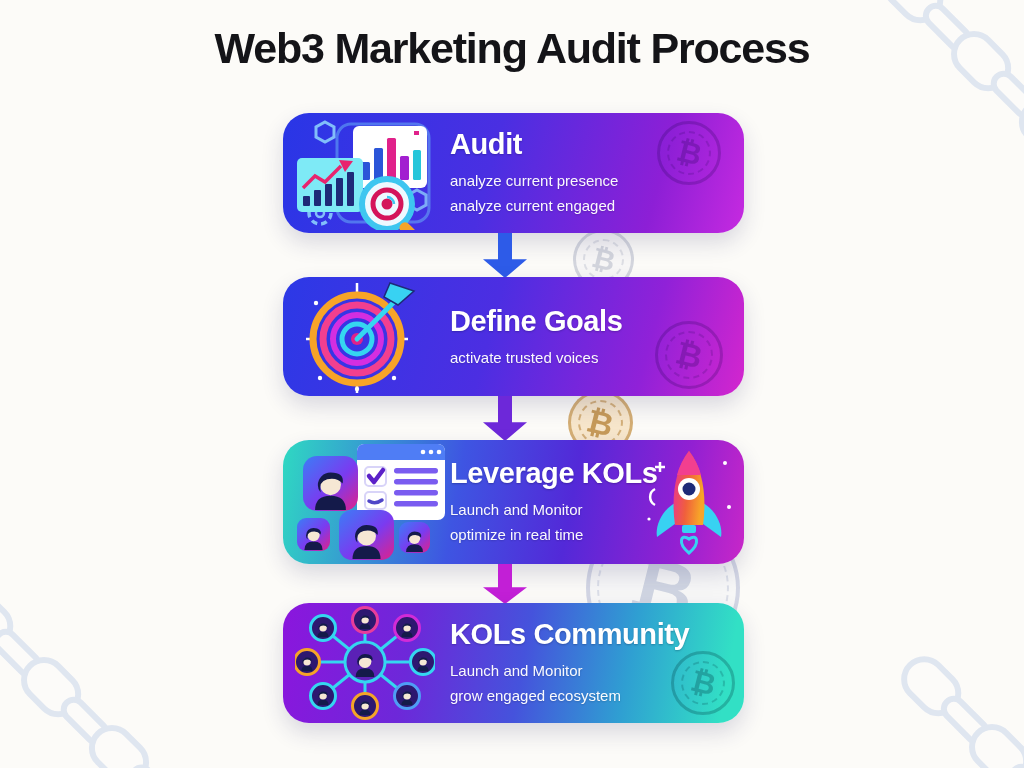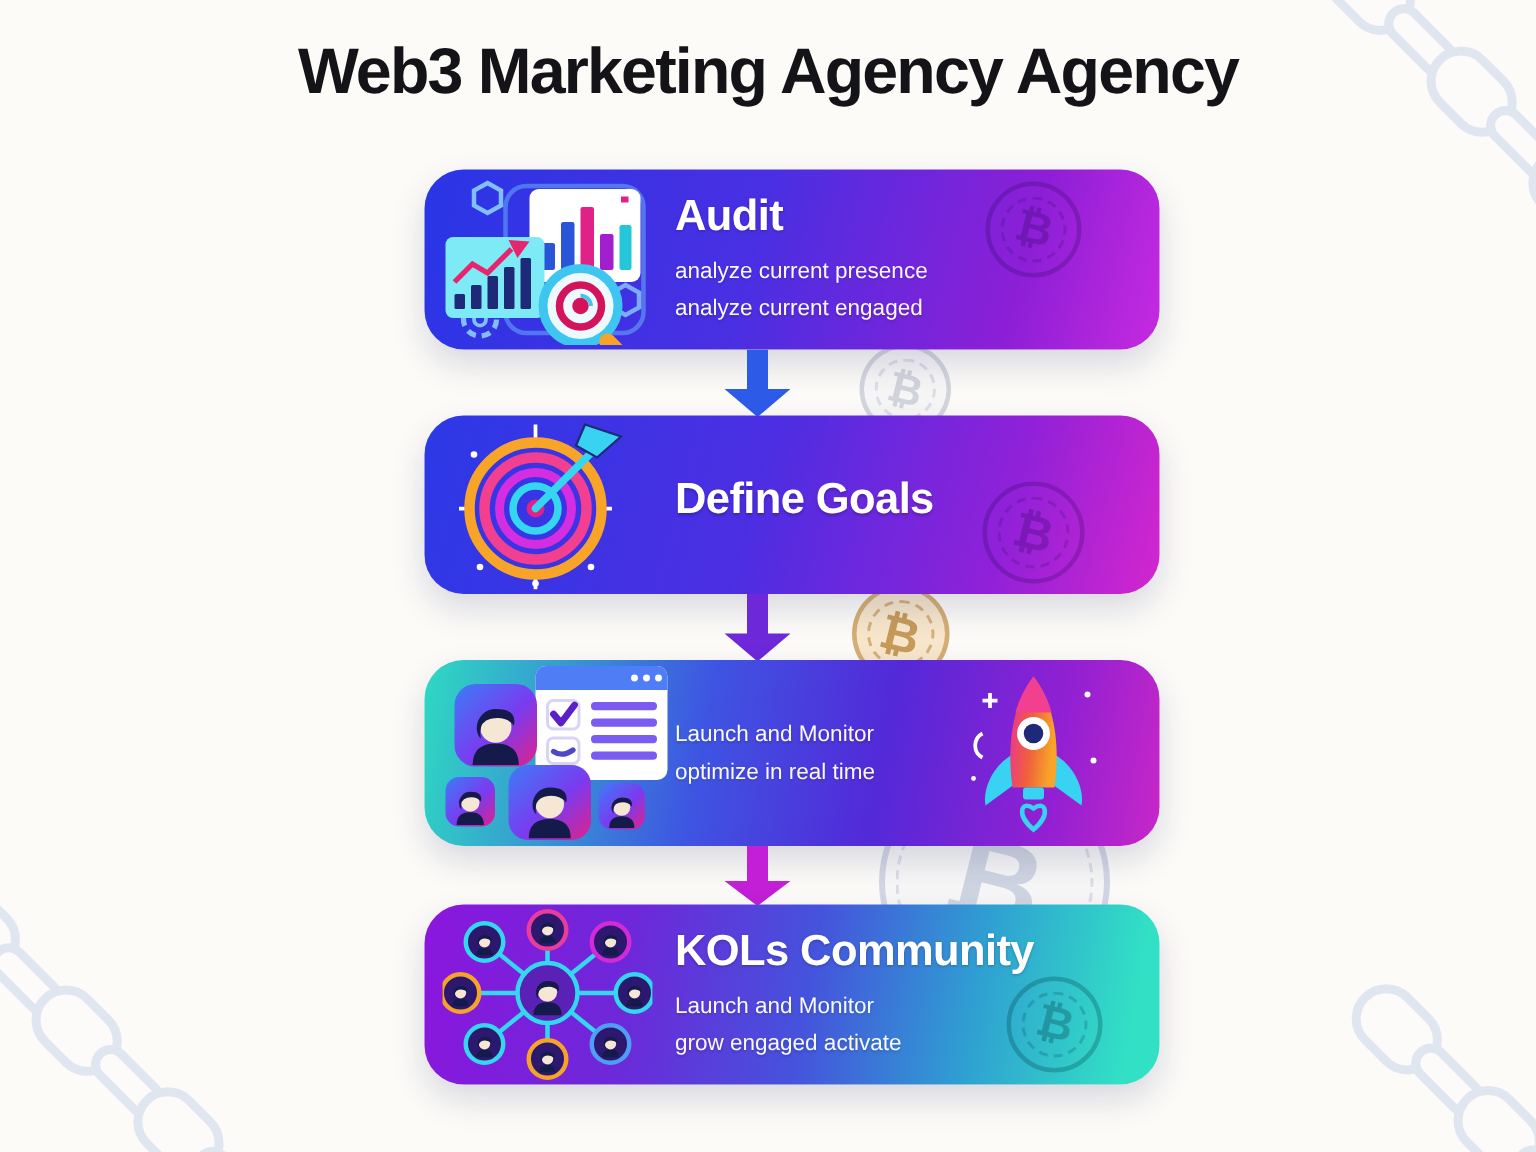--- a/index.html
+++ b/index.html
@@ -11,21 +11,20 @@
   .chains{position:absolute;inset:0;width:100%;height:100%;opacity:.8;}
   .page-title{
     position:absolute; top:24px; left:0; width:100%; margin:0;
     text-align:center; font-size:43px; font-weight:bold; color:#141418;
     letter-spacing:-1.2px;
   }
   .card{
     position:absolute; left:283px; width:461px; height:120px;
     border-radius:26px; overflow:hidden;
     box-shadow:0 10px 22px rgba(40,40,100,.16);
-    padding-left:29px;
   }
   .card-1{top:113px;}
   .card-2{top:277px; height:119px;}
   .card-3{top:440px; height:124px;}
   .card-4{top:603px;}
   .card-icon{position:absolute; left:12px; top:50%; transform:translateY(-50%);}
   .rocket-wrap{position:absolute; left:358px; top:5px;}
   .card-text{
     position:absolute; left:167px; top:50%; transform:translateY(-50%);
     color:#ffffff; max-width:275px;
@@ -78,21 +77,21 @@
   <div class="coin" style="left:573px;top:229px;width:55px;height:55px;border:3px solid rgba(150,158,180,.38);color:rgba(150,158,180,.38);font-size:28px;background:rgba(230,233,240,.25);">
     <span>₿</span>
   </div>
   <div class="coin" style="left:568px;top:390px;width:59px;height:59px;border:3px solid rgba(200,155,85,.75);color:rgba(185,135,60,.8);font-size:32px;background:rgba(242,214,165,.55);">
     <span>₿</span>
   </div>
   <div class="coin" style="left:586px;top:511px;width:146px;height:146px;border:4px solid rgba(160,170,200,.42);color:rgba(160,170,200,.45);font-size:78px;background:rgba(235,238,245,.3);">
     <span>₿</span>
   </div>
 
-  <h1 class="page-title">Web3 Marketing Agency Agency</h1>
+  <h1 class="page-title">Web3 Marketing Audit Process</h1>
 
   <section class="card card-1" style="background: linear-gradient(105deg, rgb(41, 54, 230) 0%, rgb(74, 47, 226) 45%, rgb(141, 31, 214) 80%, rgb(198, 42, 224) 100%);">
     <svg class="card-icon" viewBox="0 0 140 114" width="140" height="114" xmlns="http://www.w3.org/2000/svg">
       <rect x="42" y="8" width="92" height="98" rx="14" fill="none" stroke="rgba(120,220,255,.4)" stroke-width="3"></rect>
       <polygon points="30,6 39,11 39,21 30,26 21,21 21,11" fill="none" stroke="rgba(150,225,255,.8)" stroke-width="3"></polygon>
       <polygon points="122,74 131,79 131,89 122,94 113,89 113,79" fill="none" stroke="rgba(150,225,255,.7)" stroke-width="3"></polygon>
       <circle cx="25" cy="97" r="11" fill="none" stroke="rgba(150,225,255,.8)" stroke-width="3.5" stroke-dasharray="6 4"></circle>
       <circle cx="25" cy="97" r="4" fill="none" stroke="rgba(150,225,255,.8)" stroke-width="2.5"></circle>
       <rect x="58" y="10" width="74" height="62" rx="6" fill="#ffffff"></rect>
       <rect x="66" y="46" width="9" height="18" rx="1.5" fill="#2b55d8"></rect>
@@ -142,20 +141,21 @@
       <circle cx="57" cy="58" r="44" fill="none" stroke="#f7a428" stroke-width="7"></circle>
       <circle cx="57" cy="58" r="34" fill="none" stroke="#f23f8f" stroke-width="7"></circle>
       <circle cx="57" cy="58" r="24" fill="none" stroke="#d42ee0" stroke-width="6"></circle>
       <circle cx="57" cy="58" r="15" fill="none" stroke="#35d6f0" stroke-width="5"></circle>
       <circle cx="57" cy="58" r="6" fill="#e0218a"></circle>
       <line x1="57" y1="58" x2="98" y2="17" stroke="#35d6f0" stroke-width="5" stroke-linecap="round"></line>
       <polygon points="90,2 114,10 98,24 84,16" fill="#38d2f2" stroke="#1e2a78" stroke-width="1.5"></polygon>
     </svg>
     <div class="card-text">
       <h2>Define Goals</h2>
+      <p>activate trusted voices</p>
     </div>
     <div class="coin" style="left:372px;top:44px;width:62px;height:62px;border:3px solid rgba(30,0,80,.22);color:rgba(30,0,80,.24);font-size:32px;">
       <span>₿</span>
     </div>
   </section>
 
   <svg class="arrow arrow-2" viewBox="0 0 44 48" preserveAspectRatio="none" xmlns="http://www.w3.org/2000/svg">
     <path d="M15 0 H29 V28 H44 L22 48 L0 28 H15 Z" style="fill: rgb(109, 40, 217);"></path>
   </svg>
 
@@ -191,20 +191,21 @@
       <rect x="8" y="14" width="55" height="55" rx="14" fill="url(#gAv)"></rect>
       <use href="#person" width="44" height="44" transform="translate(13.5,24)"></use>
       <rect x="2" y="76" width="33" height="33" rx="9" fill="url(#gAv)"></rect>
       <use href="#person" width="26" height="26" transform="translate(5.5,82)"></use>
       <rect x="44" y="68" width="55" height="50" rx="13" fill="url(#gAv)"></rect>
       <use href="#person" width="40" height="40" transform="translate(51.5,77)"></use>
       <rect x="104" y="80" width="31" height="31" rx="9" fill="url(#gAv)"></rect>
       <use href="#person" width="24" height="24" transform="translate(107.5,86)"></use>
     </svg>
     <div class="card-text">
+      <h2>Leverage KOLs</h2>
       <p>Launch and Monitor</p>
       <p>optimize in real time</p>
     </div>
     <svg class="rocket-wrap" viewBox="0 0 96 112" width="96" height="112" xmlns="http://www.w3.org/2000/svg">
       <defs>
         <linearGradient id="gRoc" x1="0" y1="0" x2="1" y2="0.25">
           <stop offset="0" stop-color="#e8309a"></stop>
             <stop offset=".55" stop-color="#f0603c"></stop>
             <stop offset="1" stop-color="#f7a428"></stop>
         </linearGradient>
@@ -256,20 +257,20 @@
       <circle cx="28" cy="90" r="12.5" fill="#2d1870" stroke="#35d6f0" stroke-width="3"></circle>
       <use href="#person" width="16" height="16" transform="translate(20,83)"></use>
       <circle cx="12" cy="56" r="12.5" fill="#2d1870" stroke="#f5a428" stroke-width="3"></circle>
       <use href="#person" width="16" height="16" transform="translate(4,49)"></use>
       <circle cx="28" cy="22" r="12.5" fill="#2d1870" stroke="#35d6f0" stroke-width="3"></circle>
       <use href="#person" width="16" height="16" transform="translate(20,15)"></use>
     </svg>
     <div class="card-text">
       <h2>KOLs Community</h2>
       <p>Launch and Monitor</p>
-      <p>grow engaged activate</p>
+      <p>grow engaged ecosystem</p>
     </div>
     <div class="coin" style="left:388px;top:48px;width:58px;height:58px;border:3px solid rgba(0,60,70,.28);color:rgba(0,60,70,.3);font-size:30px;">
       <span>₿</span>
     </div>
   </section>
 
 </div>
 
 </body></html>

